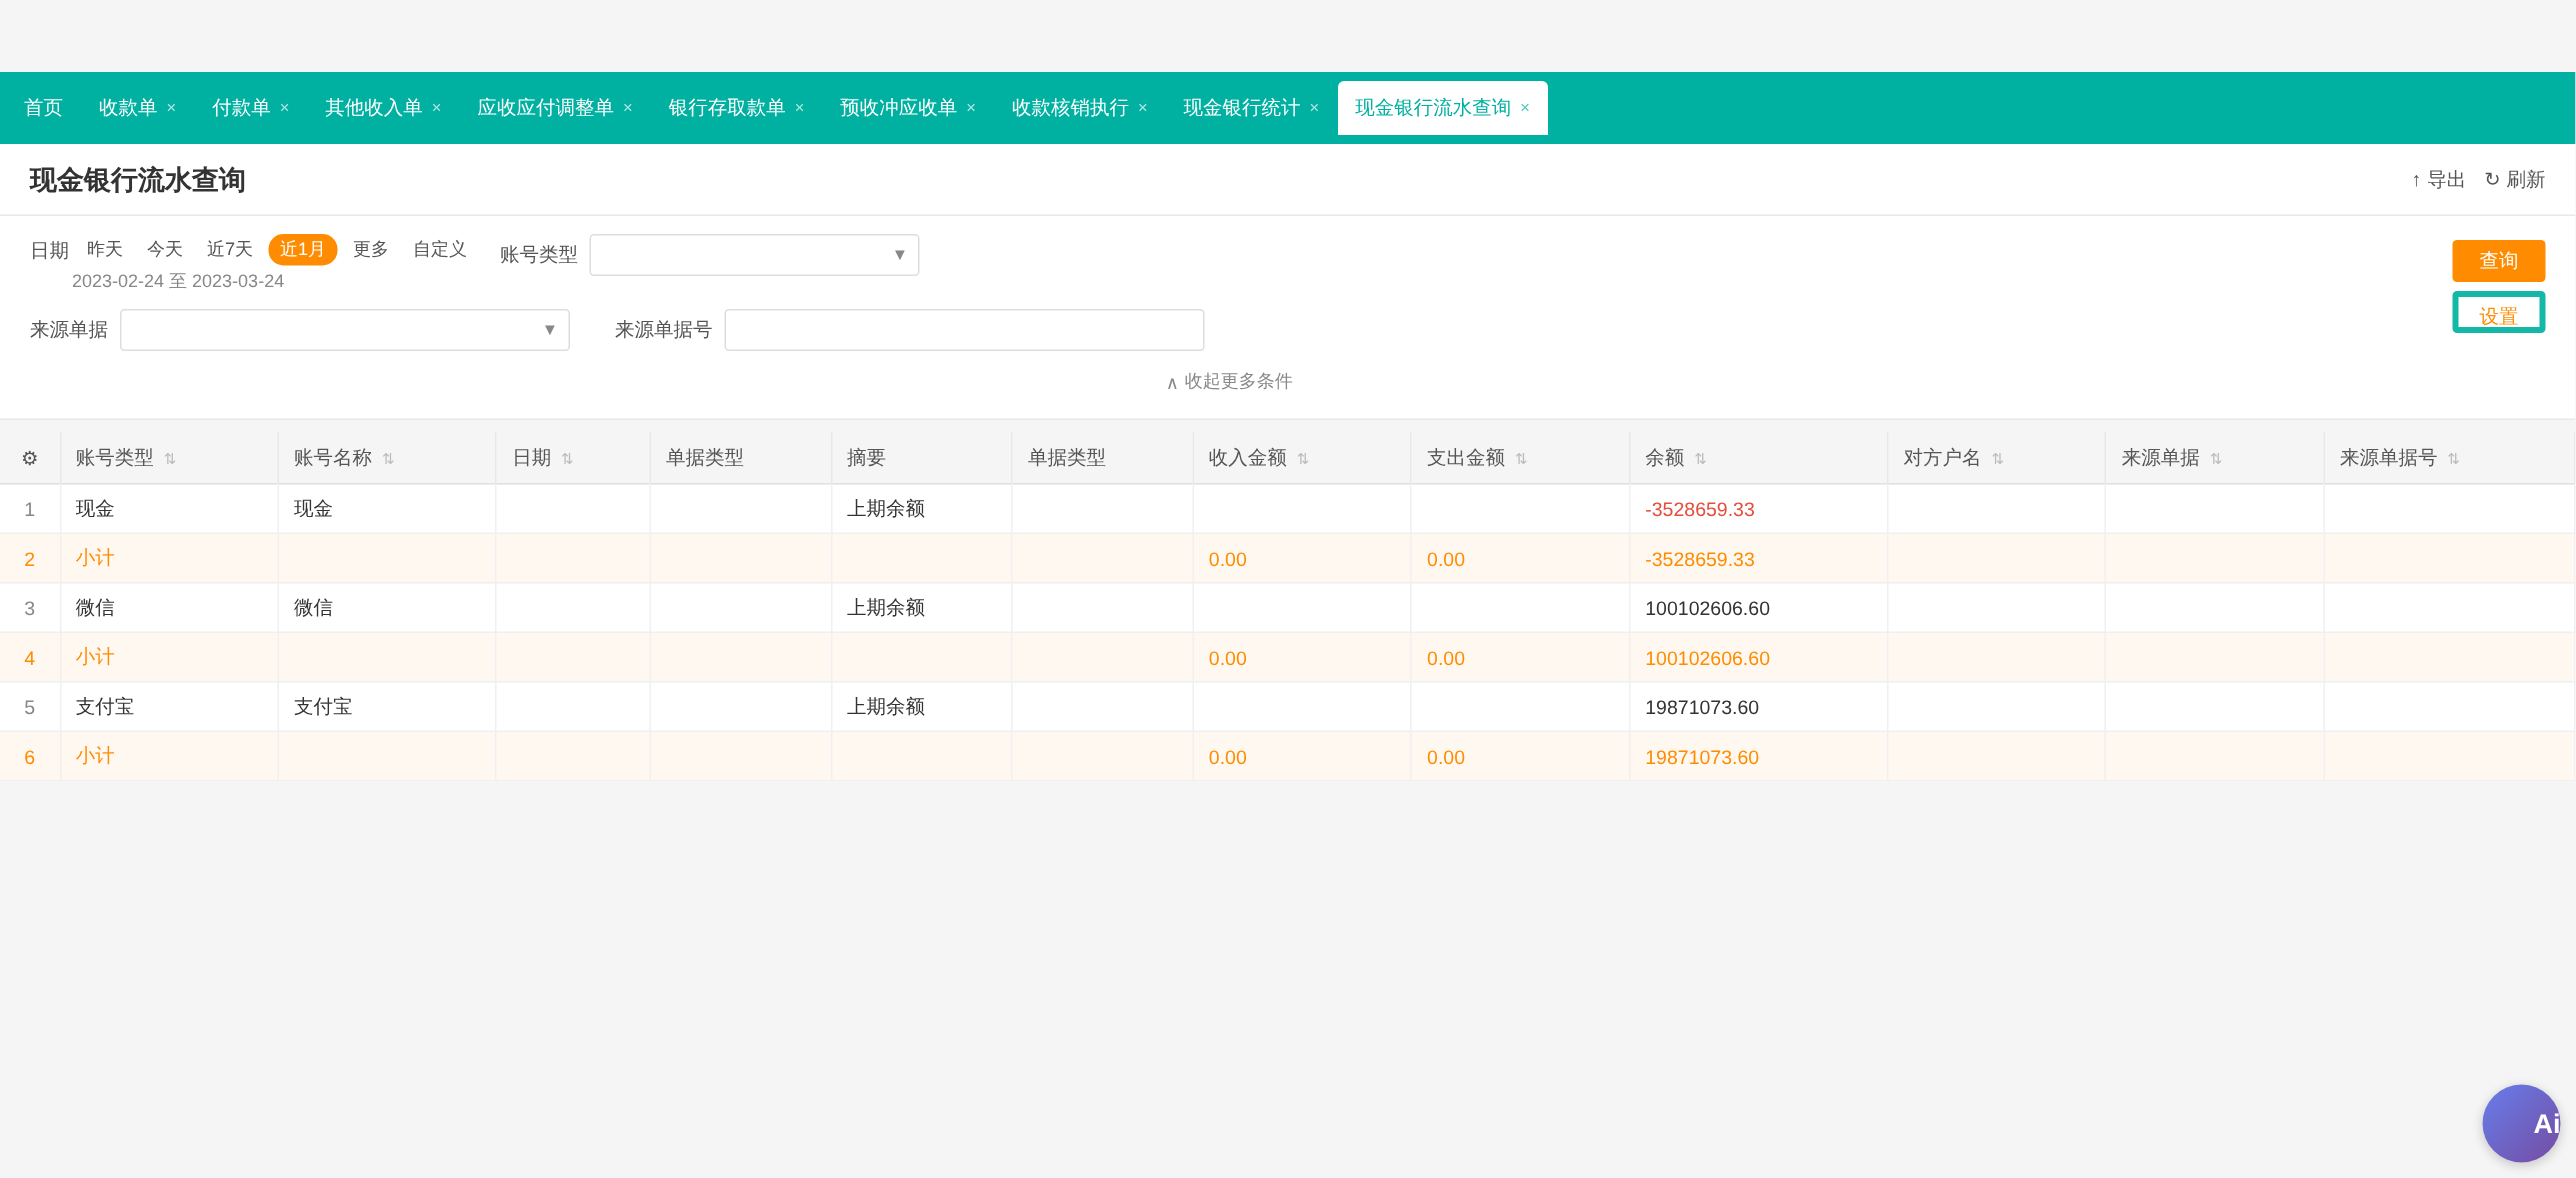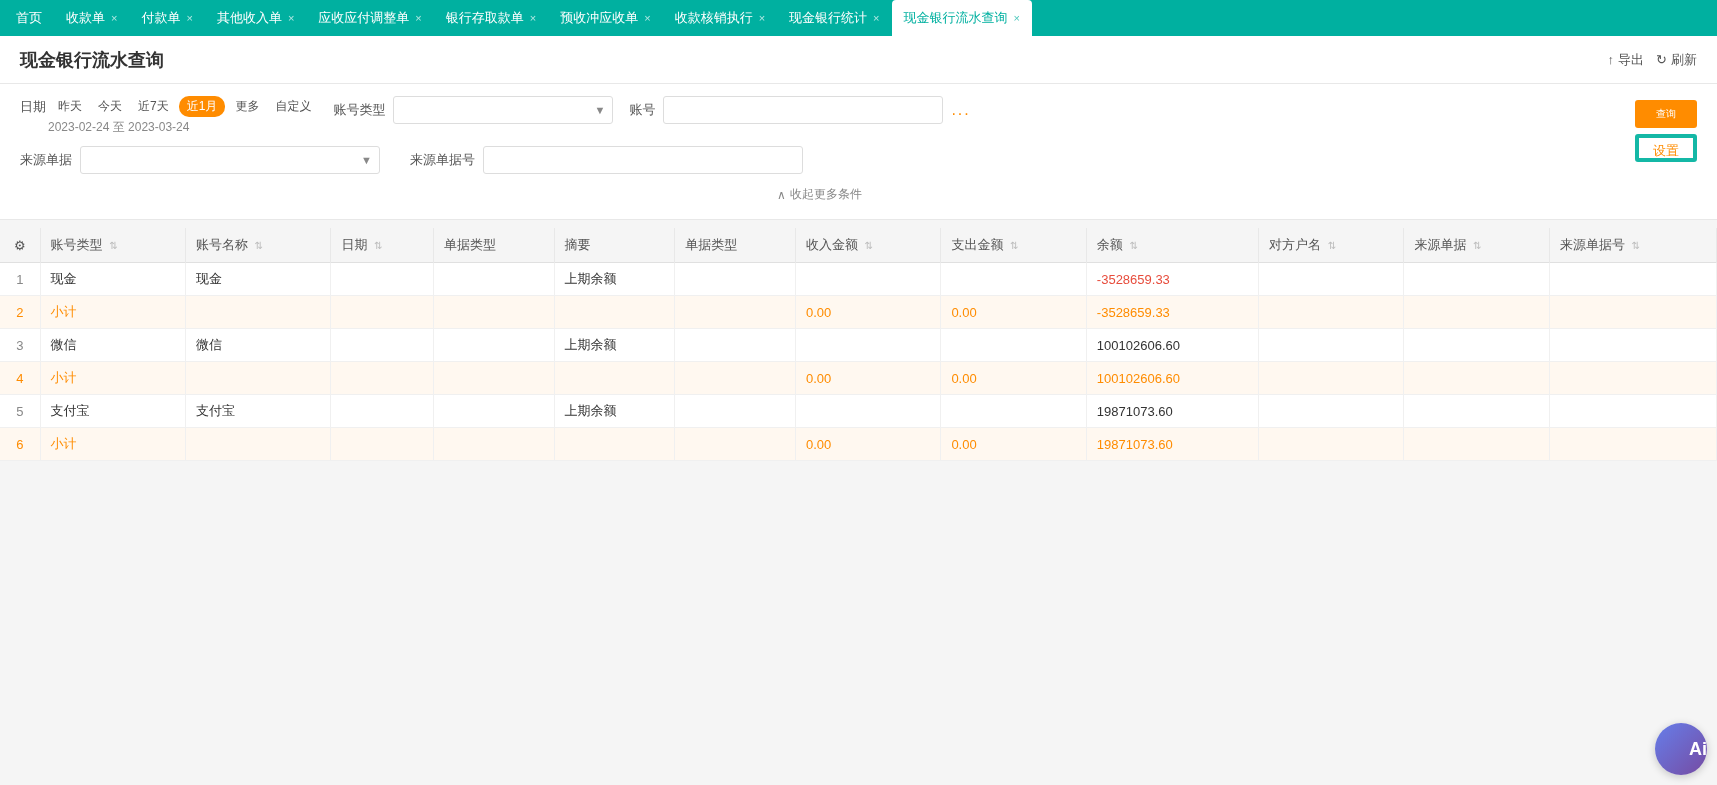--- a/index.html
+++ b/index.html
@@ -3,23 +3,24 @@
   <meta charset="utf-8">
   <style>
     * { box-sizing: border-box; margin: 0; padding: 0; }
     body { font-family: 'Microsoft YaHei', Arial, sans-serif; font-size: 13px; background: #f5f5f5; color: #333; }
 
     
     .top-nav {
       background: #00b0a0;
       display: flex;
       align-items: center;
-      height: 36px;
+      height: 48px;
       padding: 0 4px;
       overflow: hidden;
+      margin-top: 48px;
     }
     .nav-item {
       color: #fff;
       padding: 0 12px;
       height: 36px;
       display: flex;
       align-items: center;
       cursor: pointer;
       white-space: nowrap;
       font-size: 13px;
@@ -147,21 +148,21 @@
       letter-spacing: 2px;
     }
 
     .btn-query {
       background: #ff8c00;
       color: #fff;
       border: none;
       border-radius: 3px;
       padding: 5px 16px;
       cursor: pointer;
-      font-size: 10px;
+      font-size: 13px;
       height: 28px;
       white-space: nowrap;
     }
 
     .btn-settings {
       background: #fff;
       color: #ff8c00;
       border: 4px solid #14b8a6;
       border-radius: 3px;
       padding: 4px 14px;
@@ -333,25 +334,20 @@
         <div class="filter-group">
           <span class="filter-label">账号类型</span>
           <div class="select-wrapper">
             <select class="filter-select" style="min-width:220px;">
               <option value=""></option>
             </select>
             <span class="select-arrow">▼</span>
           </div>
         </div>
 
-        <div class="filter-group">
-          <span class="filter-label">账号</span>
-          <input class="filter-input" type="text" style="min-width: 280px;">
-          <span class="more-dots">...</span>
-        </div>
       </div>
 
       <div style="display:flex; align-items:center; gap:30px; margin-top:10px;">
         <div class="filter-group">
           <span class="filter-label">来源单据</span>
           <div class="select-wrapper">
             <select class="filter-select" style="min-width:300px;">
               <option value=""></option>
             </select>
             <span class="select-arrow">▼</span>

